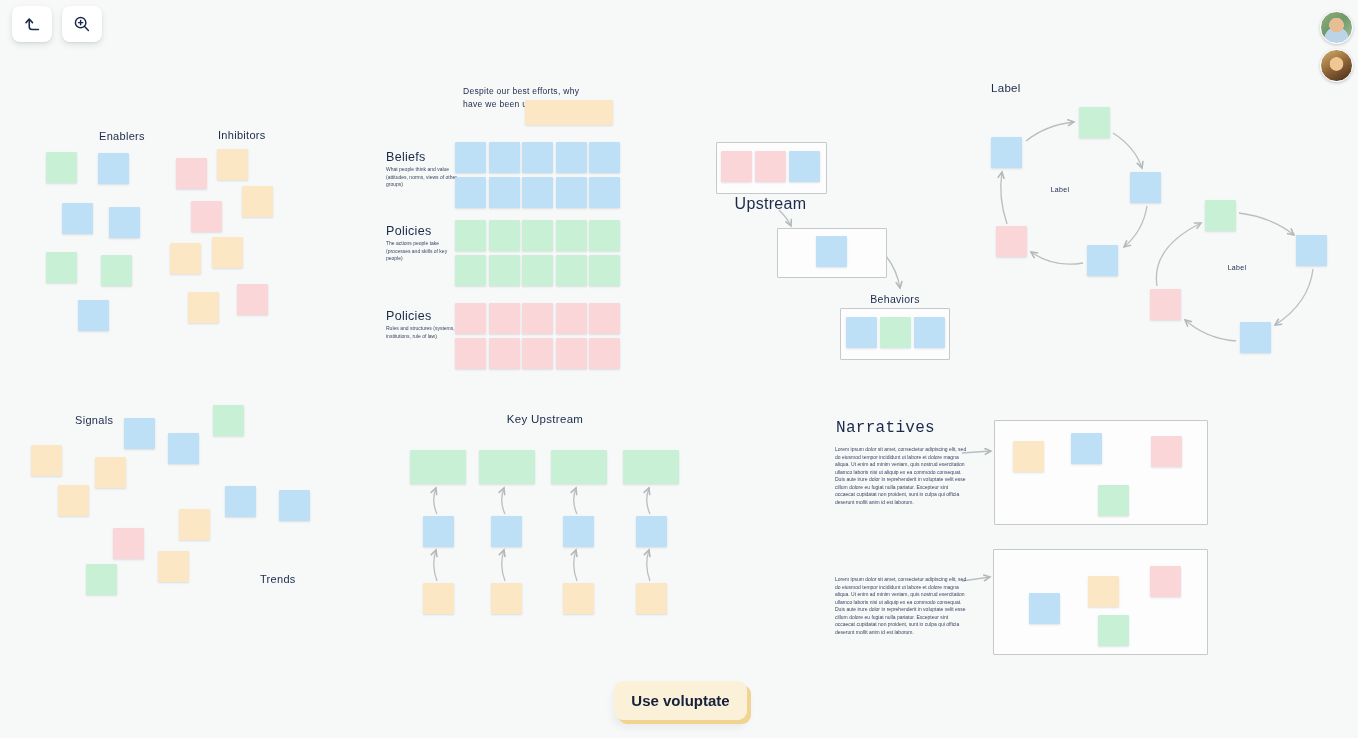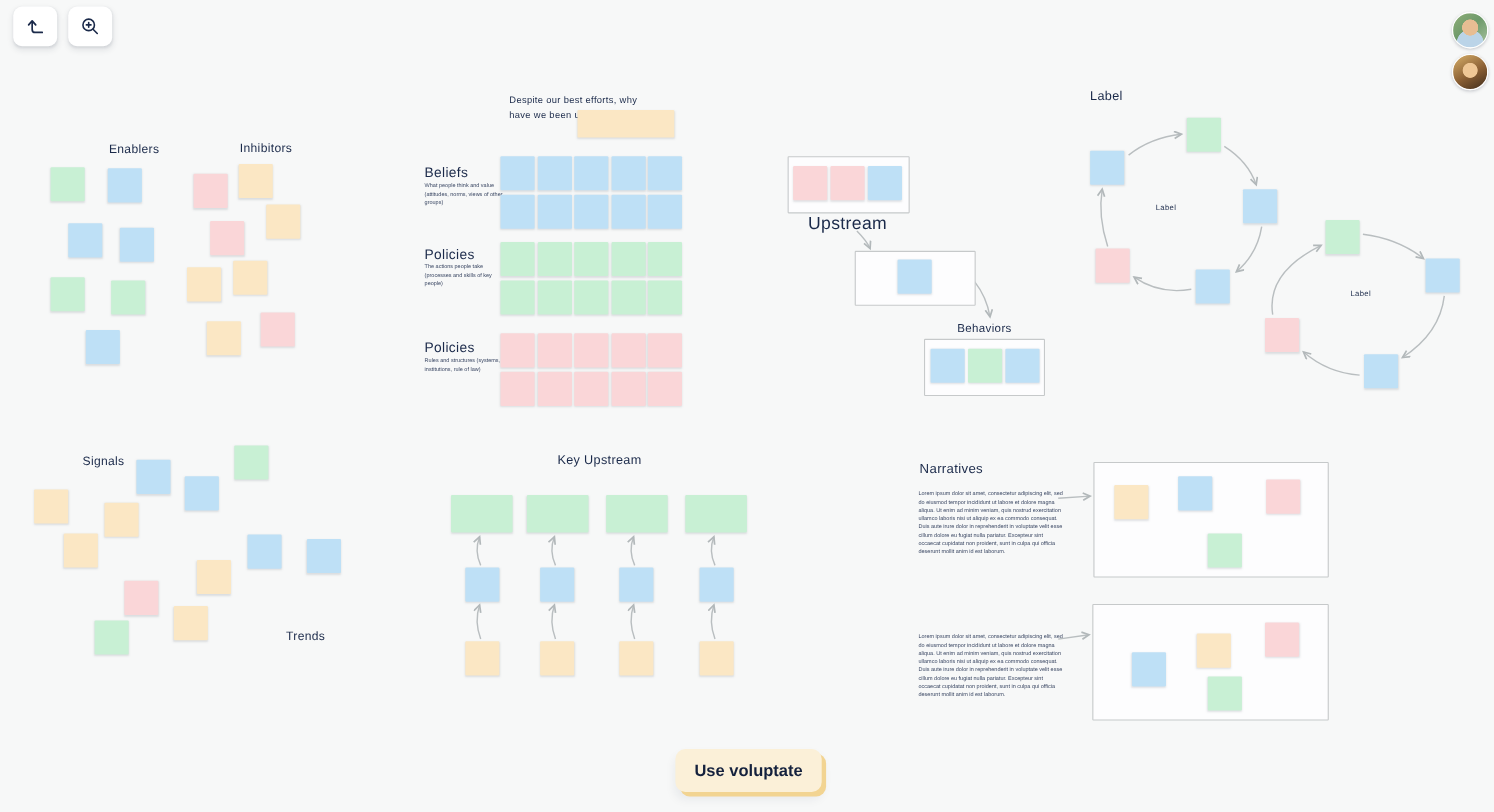--- a/index.html
+++ b/index.html
@@ -119,21 +119,21 @@
 
   <div class="lbl" style="left:991px;top:82px;font-size:11.5px;">Label</div>
   <div class="lbl center loop-label" style="left:1030px;top:186px;width:60px;">Label</div>
   <div class="lbl center loop-label" style="left:1207px;top:264px;width:60px;">Label</div>
 
   <div class="lbl section-title" style="left:54px;top:414px;">Signals</div>
   <div class="lbl section-title" style="left:239px;top:545px;margin-top:28px;">Trends</div>
 
   <div class="lbl center" style="left:485px;top:413px;width:120px;font-size:11.5px;">Key Upstream</div>
 
-  <div class="lbl" style="left:836px;top:419px;font-size:12px;">Narratives</div>
+  <div class="lbl" style="left:836px;top:419px;font-size:16px;font-family:Liberation Mono, monospace;">Narratives</div>
   <div class="lbl tiny" style="left:835px;top:446px;width:133px;">Lorem ipsum dolor sit amet, consectetur adipiscing elit, sed do eiusmod tempor incididunt ut labore et dolore magna aliqua. Ut enim ad minim veniam, quis nostrud exercitation ullamco laboris nisi ut aliquip ex ea commodo consequat. Duis aute irure dolor in reprehenderit in voluptate velit esse cillum dolore eu fugiat nulla pariatur. Excepteur sint occaecat cupidatat non proident, sunt in culpa qui officia deserunt mollit anim id est laborum.</div>
   <div class="lbl tiny" style="left:835px;top:576px;width:133px;">Lorem ipsum dolor sit amet, consectetur adipiscing elit, sed do eiusmod tempor incididunt ut labore et dolore magna aliqua. Ut enim ad minim veniam, quis nostrud exercitation ullamco laboris nisi ut aliquip ex ea commodo consequat. Duis aute irure dolor in reprehenderit in voluptate velit esse cillum dolore eu fugiat nulla pariatur. Excepteur sint occaecat cupidatat non proident, sunt in culpa qui officia deserunt mollit anim id est laborum.</div>
 
 <div class="frame" style="left: 716px; top: 142px; width: 109px; height: 50px;"></div>
     <div class="frame" style="left: 777px; top: 228px; width: 108px; height: 48px;"></div>
     <div class="frame" style="left: 840px; top: 308px; width: 108px; height: 50px;"></div>
     <div class="frame" style="left: 994px; top: 420px; width: 212px; height: 103px;"></div>
     <div class="frame" style="left: 993px; top: 549px; width: 213px; height: 104px;"></div>
     <div class="sticky" style="left: 46px; top: 152px; background: rgb(200, 240, 212);"></div>
     <div class="sticky" style="left: 98px; top: 153px; background: rgb(190, 224, 246);"></div>

